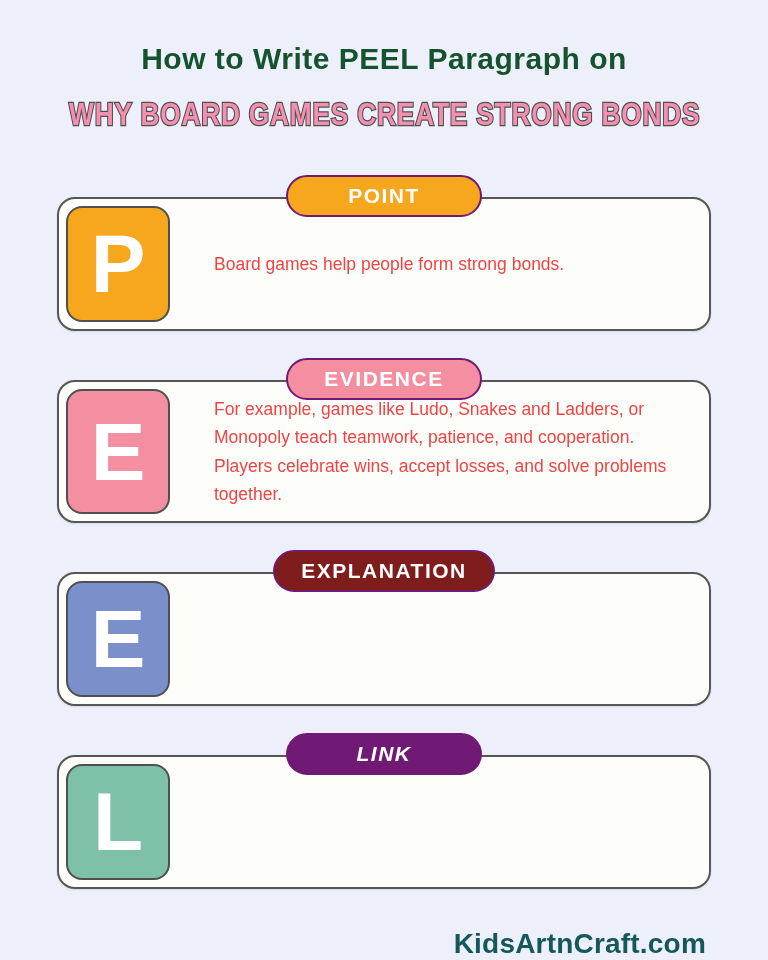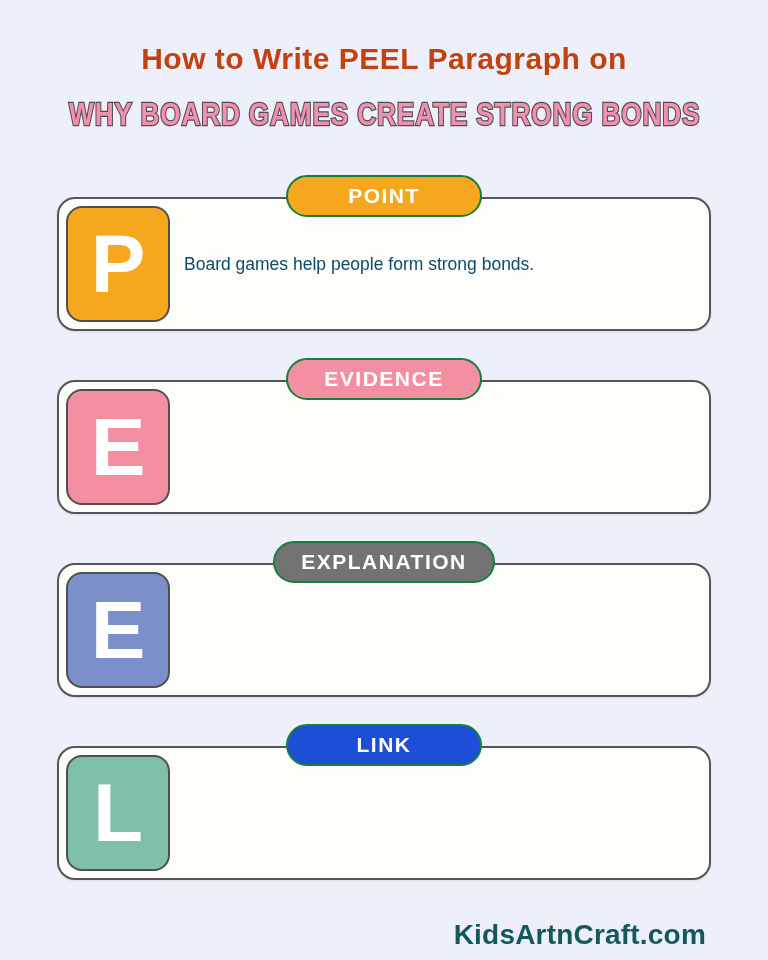--- a/index.html
+++ b/index.html
@@ -6,41 +6,41 @@
   html, body { margin: 0; padding: 0; }
   body {
     width: 768px; height: 960px;
     overflow: hidden;
     font-family: "Liberation Sans", sans-serif;
     background: #edf0fa;
   }
   .header { text-align: center; padding-top: 42px; }
   .title {
     margin: 0 0 20px 0;
-    font-size: 30px; font-weight: 800; color: #c2410c;
+    font-size: 30px; font-weight: 800; color: #14532d;
     letter-spacing: 0.5px;
   }
   .subtitle {
     margin: 0;
     font-size: 32px; font-weight: 800;
     white-space: nowrap;
     letter-spacing: 1px;
     transform: scaleX(0.82);
     transform-origin: 50% 50%;
     -webkit-text-stroke: 2.5px #4f4f4f;
     paint-order: stroke fill;
   }
   .sections { margin-top: 42px; }
   .peel-section { margin: 0 57px 27px 57px; }
   .pill {
     position: relative; z-index: 2;
     width: fit-content; min-width: 196px;
     margin: 4px auto -20px auto;
     padding: 7px 26px;
-    border: 2px solid #15803d;
+    border: 2px solid #701a75;
     border-radius: 24px;
     color: #ffffff;
     font-size: 21px; font-weight: 800;
     letter-spacing: 1.5px;
     text-align: center;
   }
   .card {
     position: relative; z-index: 1;
     min-height: 134px;
     background: #fdfdfa;
@@ -55,22 +55,22 @@
     border: 2px solid #4f4f4f;
     border-radius: 16px;
     display: flex; align-items: center; justify-content: center;
     color: #ffffff;
     font-size: 82px; font-weight: 800; line-height: 1;
   }
   .card-text {
     flex: 1;
     display: flex; align-items: center;
     margin: 0;
-    padding: 6px 16px 6px 14px;
-    font-size: 17.5px; line-height: 1.62; color: #0c4a6e;
+    padding: 6px 16px 6px 44px;
+    font-size: 17.5px; line-height: 1.62; color: #ef4444;
   }
   .footer {
     padding: 12px 62px 0 12px;
     text-align: right;
     font-size: 28px; font-weight: 800;
     letter-spacing: 0.2px;
   }
 </style>
 </head>
 <body style="background-color: rgb(237, 240, 250);">
@@ -87,32 +87,33 @@
     <div class="card">
       <div class="letter-tile" style="background-color: rgb(246, 167, 30);">P</div>
       <p class="card-text">Board games help people form strong bonds.</p>
     </div>
   </section>
 
   <section class="peel-section">
     <div class="pill" style="background-color: rgb(244, 143, 162); text-align: center;">EVIDENCE</div>
     <div class="card">
       <div class="letter-tile" style="background-color: rgb(244, 143, 162);">E</div>
+      <p class="card-text">For example, games like Ludo, Snakes and Ladders, or Monopoly teach teamwork, patience, and cooperation. Players celebrate wins, accept losses, and solve problems together.</p>
     </div>
   </section>
 
   <section class="peel-section">
-    <div class="pill" style="background-color: #737373;">EXPLANATION</div>
+    <div class="pill" style="background-color: #7f1d1d;">EXPLANATION</div>
     <div class="card">
       <div class="letter-tile" style="background-color: rgb(123, 144, 203);">E</div>
     </div>
   </section>
 
   <section class="peel-section">
-    <div class="pill" style="background-color: #1d4ed8;">LINK</div>
+    <div class="pill" style="background-color: #701a75; font-style: italic;">LINK</div>
     <div class="card">
       <div class="letter-tile" style="background-color: rgb(126, 192, 168);">L</div>
     </div>
   </section>
 
 </main>
 
 <footer class="footer">
   <span style="color: rgb(21, 88, 92);">KidsArtnCraft.com</span>
 </footer>

